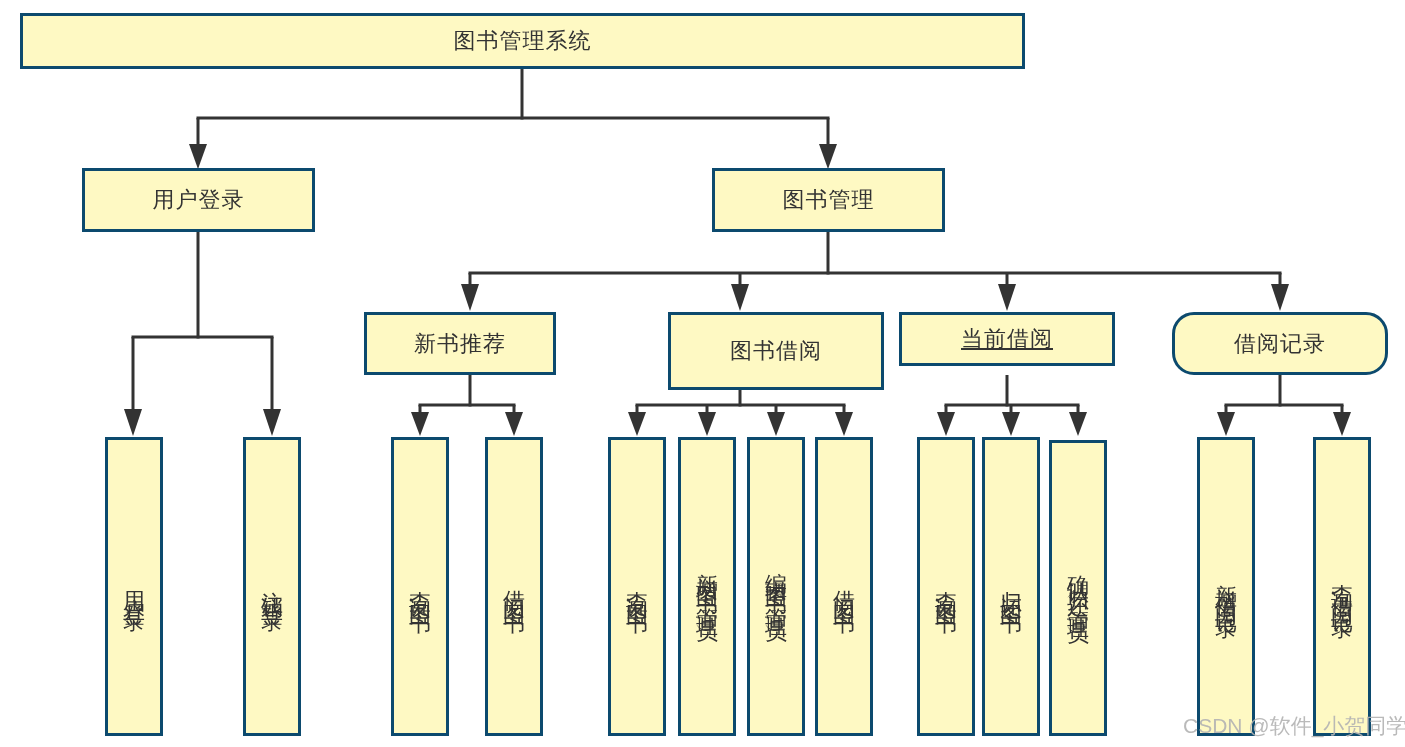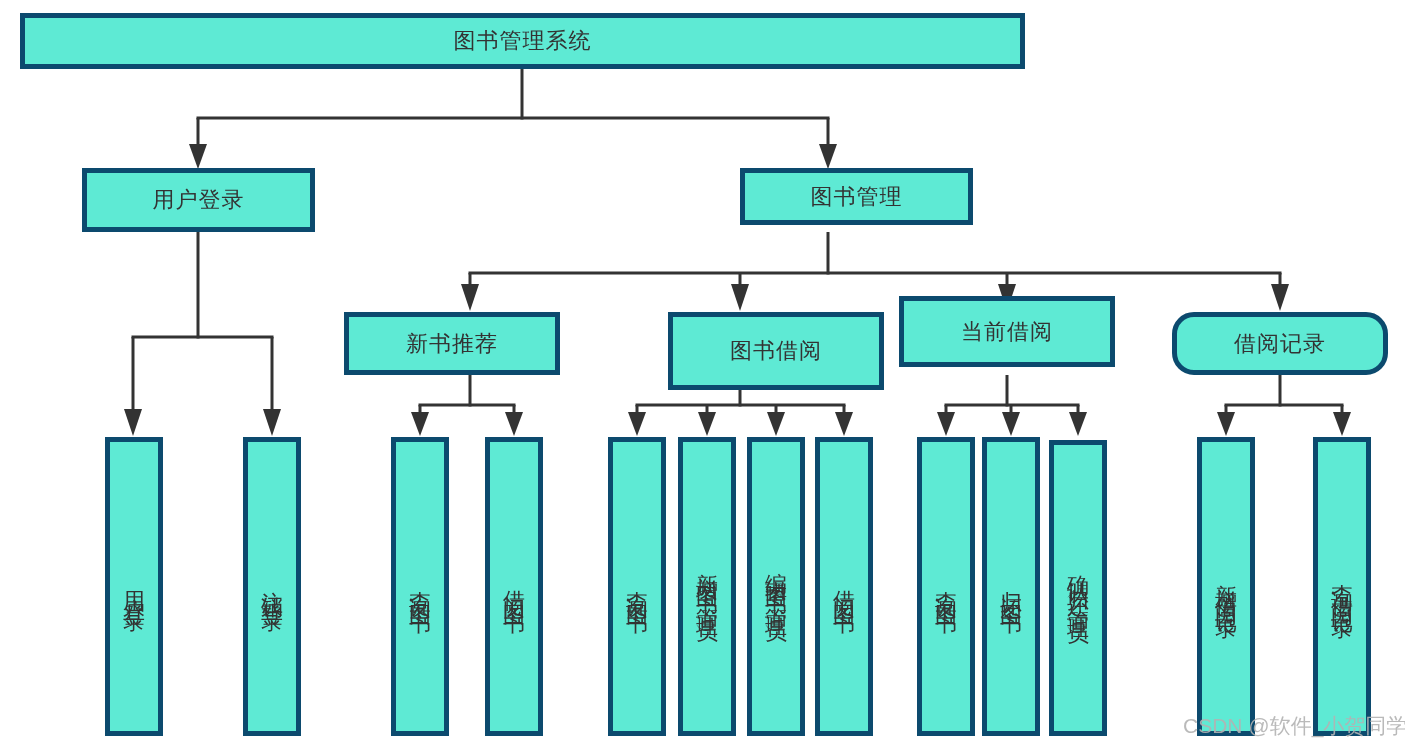--- a/index.html
+++ b/index.html
@@ -2,21 +2,21 @@
 <html><head>
 <meta charset="utf-8">
 <style>
   html,body{margin:0;padding:0;background:#ffffff;}
   #stage{
     position:relative;width:1405px;height:747px;background:#ffffff;overflow:hidden;
     font-family:"Liberation Sans","DejaVu Sans",sans-serif;
   }
   #wires{position:absolute;left:0;top:0;width:1405px;height:747px;pointer-events:none;}
   .node{
-    position:absolute;box-sizing:border-box;border:5px solid #0c4a6e;background:#5eead4;
+    position:absolute;box-sizing:border-box;border:3px solid #0c4a6e;background:#fef9c3;
     display:flex;align-items:center;justify-content:center;
     color:#333333;font-size:22px;letter-spacing:1px;white-space:nowrap;
   }
   .hnode{line-height:1;}
   .vnode{
     writing-mode:vertical-rl;text-orientation:mixed;
     letter-spacing:7px;font-size:22px;line-height:1;
     display:flex;align-items:center;justify-content:center;
   }
   .root{font-size:22px;}
@@ -91,25 +91,25 @@
     <line x1="1224.5" y1="405" x2="1343.5" y2="405"></line>
     <line x1="1226" y1="405" x2="1226" y2="414"></line>
       <polygon points="1217,412 1235,412 1226,436"></polygon>
     <line x1="1342" y1="405" x2="1342" y2="414"></line>
       <polygon points="1333,412 1351,412 1342,436"></polygon>
   </svg>
 
   <div class="node hnode root" style="left:20px;top:13px;width:1005px;height:56px;">图书管理系统</div>
 
   <div class="node hnode" style="left:82px;top:168px;width:233px;height:64px;">用户登录</div>
-  <div class="node hnode" style="left:712px;top:168px;width:233px;height:57px;margin-left:28px;">图书管理</div>
+  <div class="node hnode" style="left:712px;top:168px;width:233px;height:64px;">图书管理</div>
 
-  <div class="node hnode" style="left:344px;top:312px;width:216px;height:63px;">新书推荐</div>
+  <div class="node hnode" style="left:364px;top:312px;width:192px;height:63px;">新书推荐</div>
   <div class="node hnode" style="left:668px;top:312px;width:216px;height:78px;">图书借阅</div>
-  <div class="node hnode" style="left:899px;top:296px;width:216px;height:71px;">当前借阅</div>
+  <div class="node hnode" style="left:899px;top:312px;width:216px;height:54px;text-decoration:underline;">当前借阅</div>
   <div class="node hnode" style="left:1172px;top:312px;width:216px;height:63px;border-radius:22px;">借阅记录</div>
 
   <div class="node vnode" style="left:105px;top:437px;width:58px;height:299px;">用户登录</div>
   <div class="node vnode" style="left:243px;top:437px;width:58px;height:299px;">注销登录</div>
 
   <div class="node vnode" style="left:391px;top:437px;width:58px;height:299px;">查询图书</div>
   <div class="node vnode" style="left:485px;top:437px;width:58px;height:299px;">借阅图书</div>
 
   <div class="node vnode" style="left:608px;top:437px;width:58px;height:299px;">查询图书</div>
   <div class="node vnode" style="left:678px;top:437px;width:58px;height:299px;">新增图书（管理员）</div>

